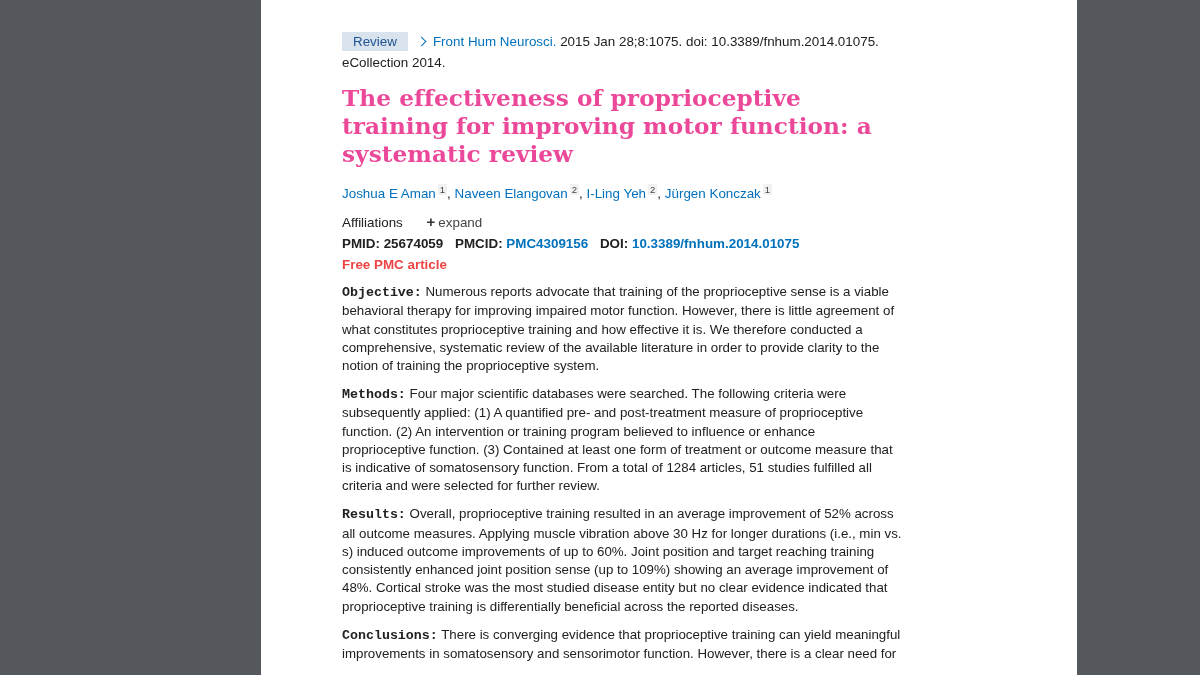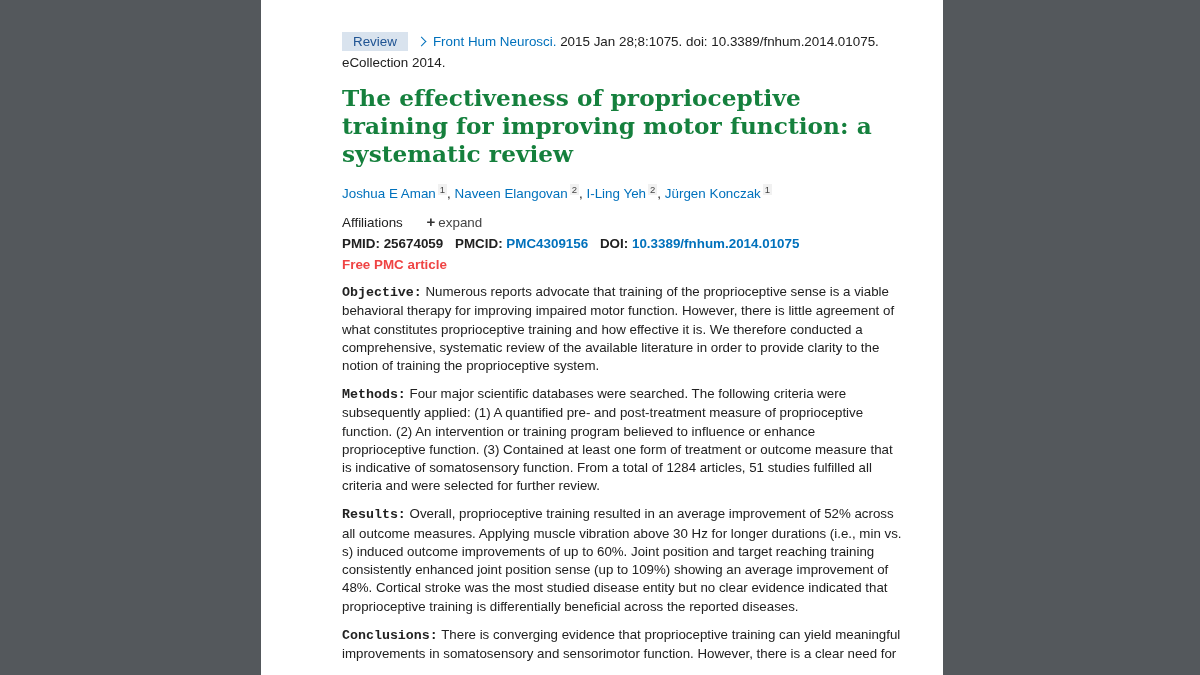--- a/index.html
+++ b/index.html
@@ -7,21 +7,21 @@
       padding: 0;
       width: 1200px;
       height: 675px;
       overflow: hidden;
       background: #54585c;
     }
     .page {
       position: absolute;
       left: 261px;
       top: 0;
-      width: 682px;
+      width: 816px;
       height: 675px;
       background: #ffffff;
       overflow: hidden;
     }
     .content {
       position: absolute;
       left: 81px;
       top: 31px;
       width: 560px;
       font-family: "Liberation Sans", sans-serif;
@@ -56,21 +56,21 @@
     a, .link {
       color: #0071bc;
       text-decoration: none;
     }
     h1.title {
       font-family: "DejaVu Serif", "Liberation Serif", serif;
       font-size: 23.2px;
       font-weight: bold;
       line-height: 28px;
       margin: 11px 0 0 0;
-      color: #15803d;
+      color: #ec4899;
       letter-spacing: 0.05px;
     }
     .authors {
       margin-top: 12px;
       line-height: 20px;
     }
     .authors sup {
       font-size: 9.5px;
       color: #444;
       background: #f1f1f1;

